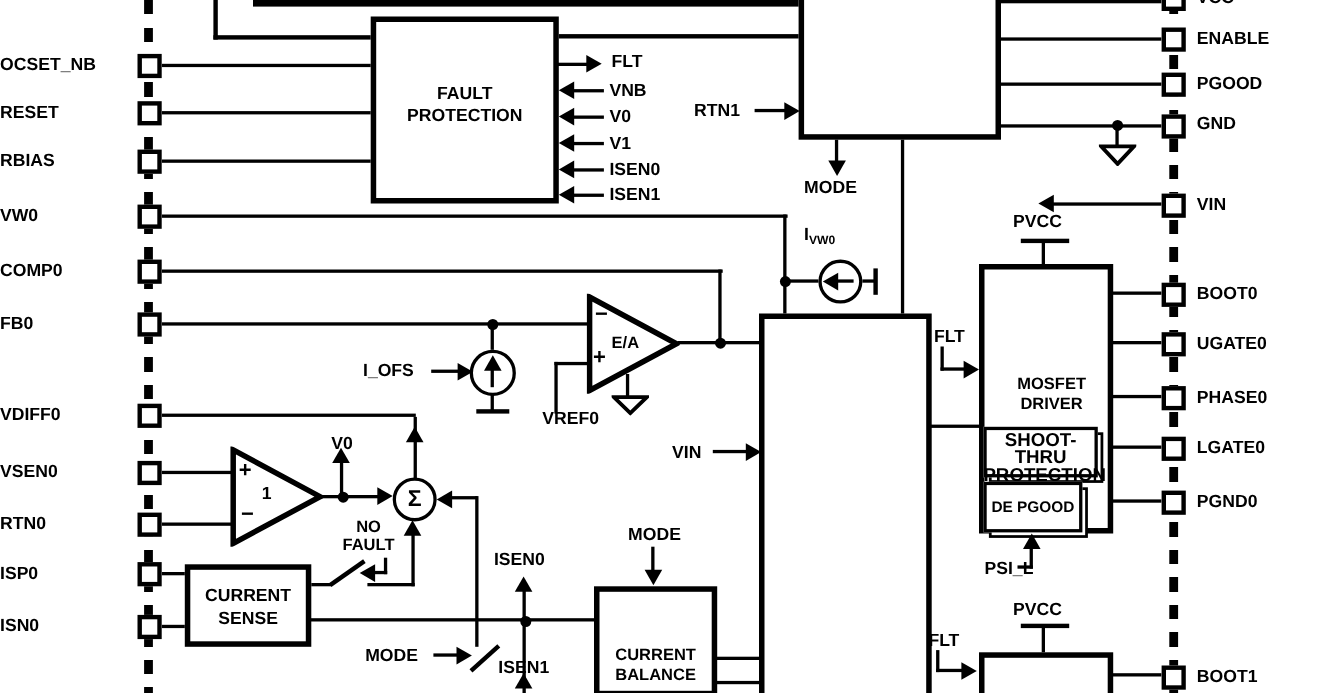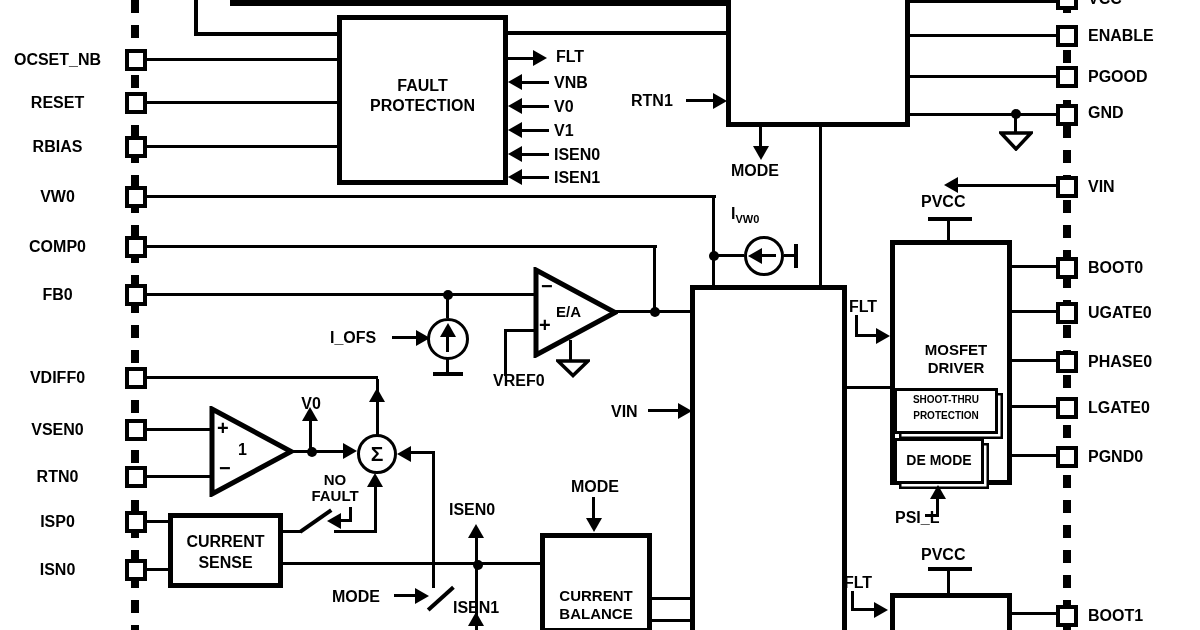--- a/index.html
+++ b/index.html
@@ -3,24 +3,24 @@
 <meta charset="utf-8">
 <style>
   html,body{margin:0;padding:0;background:#fff;}
   #canvas{position:relative;width:1200px;height:630px;background:#fff;overflow:hidden;
           font-family:"Liberation Sans","DejaVu Sans",sans-serif;font-weight:bold;color:#000;}
   .wh{position:absolute;height:3px;background:#000;}
   .wv{position:absolute;width:3px;background:#000;}
   .blk{position:absolute;border:5px solid #000;background:#fff;box-sizing:border-box;}
   .lbl{position:absolute;font-size:16px;line-height:20px;white-space:pre-line;}
   .ctr{text-align:center;}
-  .rgt{text-align:center;}
+  .rgt{text-align:left;}
   .f15{font-size:15px;line-height:18px;}
   .f14{font-size:14px;line-height:17px;}
-  .f13{font-size:10px;line-height:16px;}
+  .f13{font-size:17px;line-height:16px;}
   .pin{position:absolute;width:22px;height:22px;border:4px solid #000;background:#fff;box-sizing:border-box;z-index:5;}
   .dot{position:absolute;width:10px;height:10px;border-radius:50%;background:#000;}
   .circ{position:absolute;border:3.5px solid #000;border-radius:50%;background:#fff;box-sizing:border-box;
         display:flex;align-items:center;justify-content:center;}
   .ah{position:absolute;width:0;height:0;}
   .ah.r{border-top:8px solid transparent;border-bottom:8px solid transparent;border-left:14px solid #000;}
   .ah.l{border-top:8px solid transparent;border-bottom:8px solid transparent;border-right:14px solid #000;}
   .ah.u{border-left:8px solid transparent;border-right:8px solid transparent;border-bottom:14px solid #000;}
   .ah.d{border-left:8px solid transparent;border-right:8px solid transparent;border-top:14px solid #000;}
   .dash{position:absolute;top:0;width:8px;height:630px;z-index:1;
@@ -212,21 +212,21 @@
   <div class="lbl" style="left:921px;top:192px">PVCC</div>
   <div class="wh" style="left:928px;top:217px;width:44px;height:4px"></div>
   <div class="wv" style="left:947px;top:220px;height:22px"></div>
   <div class="blk" style="left:890px;top:240px;width:122px;height:245px"></div>
   <div class="lbl ctr f15" style="left:890px;top:341px;width:132px">MOSFET
 DRIVER</div>
   <div class="blk stack" style="left:894px;top:388px;width:104px;height:46px;border-width:3px"></div>
   <div class="lbl ctr f13" style="left:894px;top:392px;width:104px">SHOOT-THRU
 PROTECTION</div>
   <div class="blk stack" style="left:894px;top:438px;width:90px;height:46px;border-width:3px"></div>
-  <div class="lbl ctr f14" style="left:894px;top:452px;width:90px">DE MODE</div>
+  <div class="lbl ctr f14" style="left:894px;top:452px;width:90px">DE PGOOD</div>
 
   <div class="lbl" style="left:849px;top:297px">FLT</div>
   <div class="wv" style="left:855px;top:315px;height:22px"></div>
   <div class="wh" style="left:855px;top:334px;width:22px"></div>
   <div class="ah r" style="left:876px;top:328px"></div>
 
   <div class="lbl" style="left:895px;top:508px">PSI_L</div>
   <div class="wh" style="left:925px;top:514px;width:14px"></div>
   <div class="wv" style="left:936px;top:497px;height:20px"></div>
   <div class="ah u" style="left:930px;top:485px"></div>

